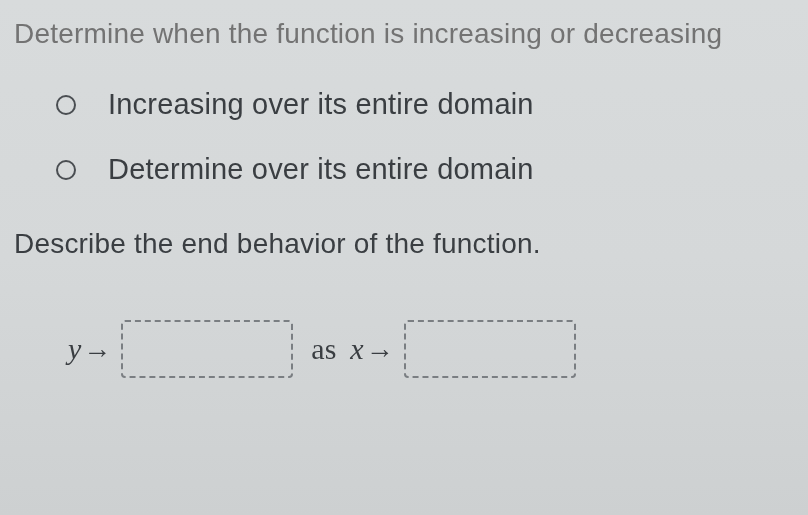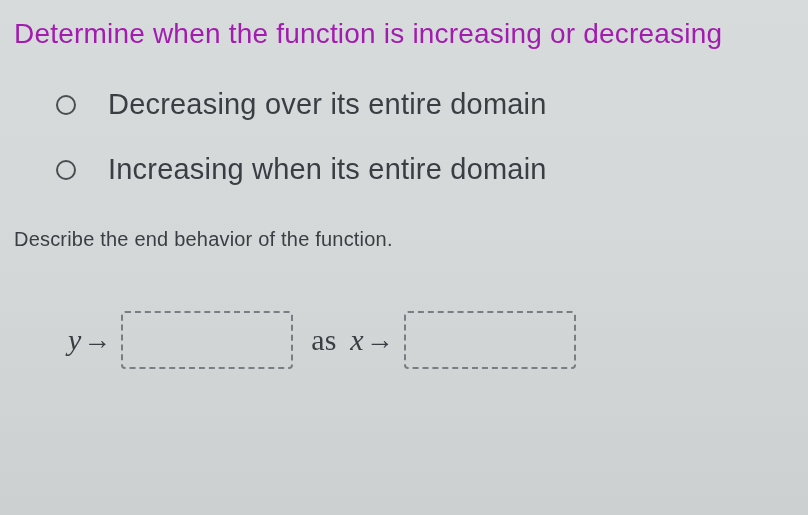--- a/index.html
+++ b/index.html
@@ -11,21 +11,21 @@
       width: 808px;
       height: 515px;
       background: linear-gradient(to bottom, #d8dbdc 0%, #d5d8d9 50%, #cdd0d1 100%);
       font-family: Arial, sans-serif;
       color: #3a3e42;
       padding: 18px 0 0 14px;
       overflow: hidden;
     }
     .question-text {
       font-size: 28px;
-      color: #a21caf;
+      color: #737373;
       margin-bottom: 38px;
       letter-spacing: 0.2px;
     }
     .options {
       margin-left: 42px;
       margin-bottom: 42px;
     }
     .option {
       display: flex;
       align-items: center;
@@ -38,21 +38,21 @@
       border-radius: 50%;
       margin-right: 32px;
       flex-shrink: 0;
     }
     .option-label {
       font-size: 29px;
       color: #3a3e42;
       letter-spacing: 0.2px;
     }
     .describe-text {
-      font-size: 20px;
+      font-size: 28px;
       color: #3a3e42;
       margin-bottom: 60px;
       letter-spacing: 0.2px;
     }
     .end-behavior {
       display: flex;
       align-items: center;
       margin-left: 54px;
     }
     .math-text {
@@ -79,25 +79,25 @@
     }
   </style>
 </head>
 <body>
 
 <div class="question-text">Determine when the function is increasing or decreasing</div>
 
 <div class="options">
   <div class="option">
     <div class="radio"></div>
-    <div class="option-label">Decreasing over its entire domain</div>
+    <div class="option-label">Increasing over its entire domain</div>
   </div>
   <div class="option">
     <div class="radio"></div>
-    <div class="option-label">Increasing when its entire domain</div>
+    <div class="option-label">Determine over its entire domain</div>
   </div>
 </div>
 
 <div class="describe-text">Describe the end behavior of the function.</div>
 
 <div class="end-behavior">
   <span class="math-text">y</span>
   <span class="math-text arrow">→</span>
   <div class="dashed-box"></div>
   <span class="math-text as">as</span>

